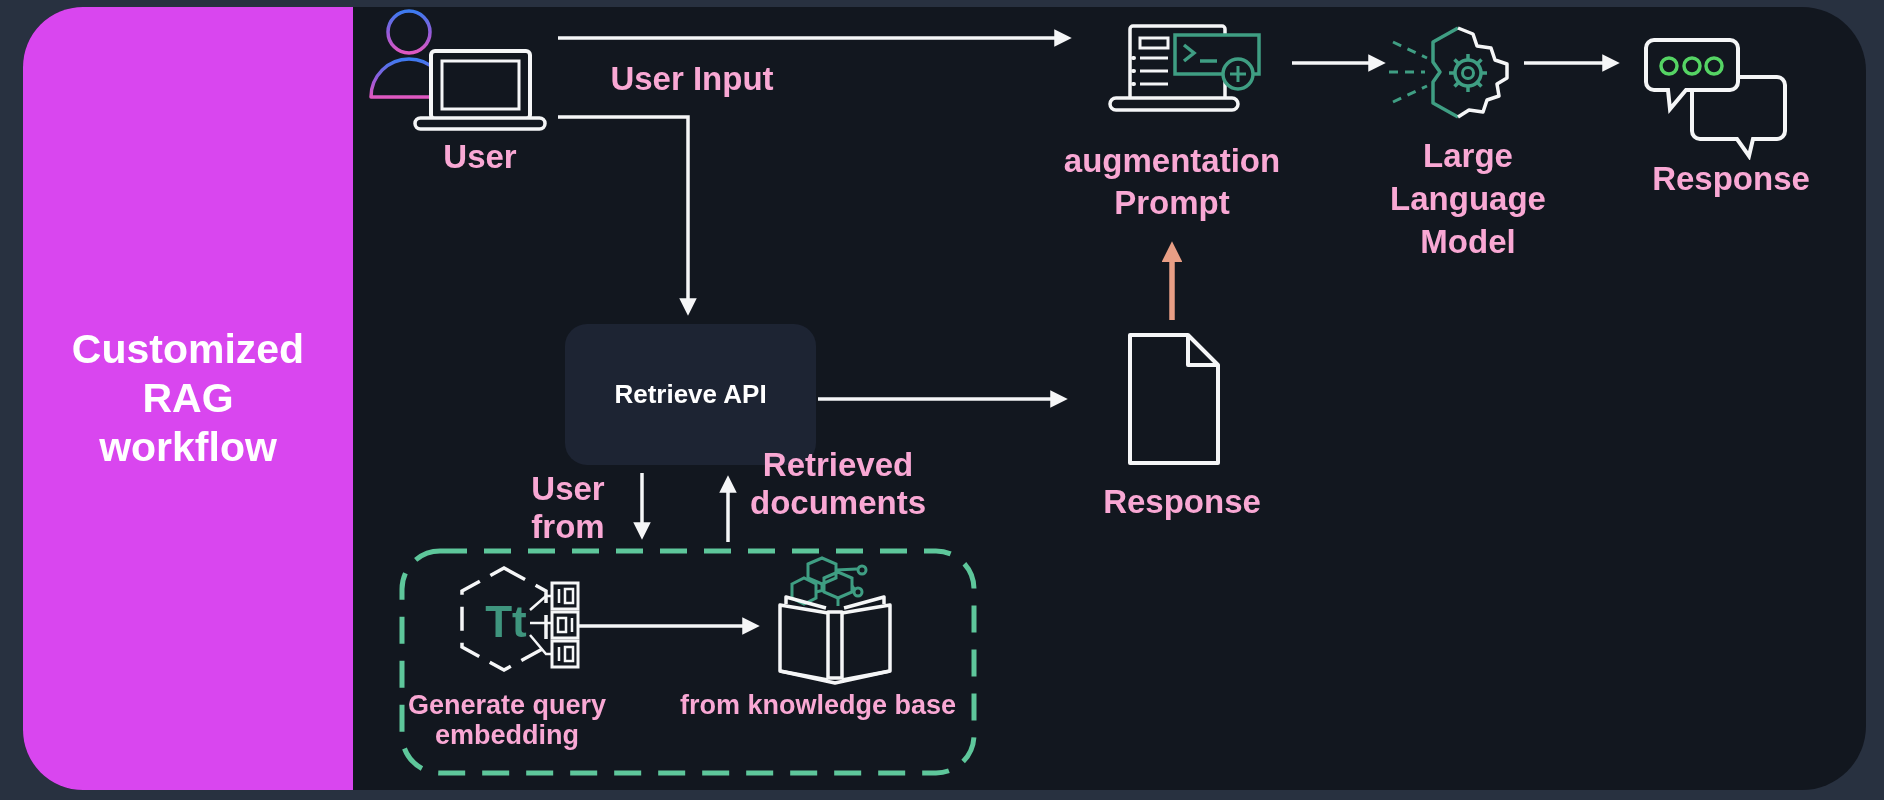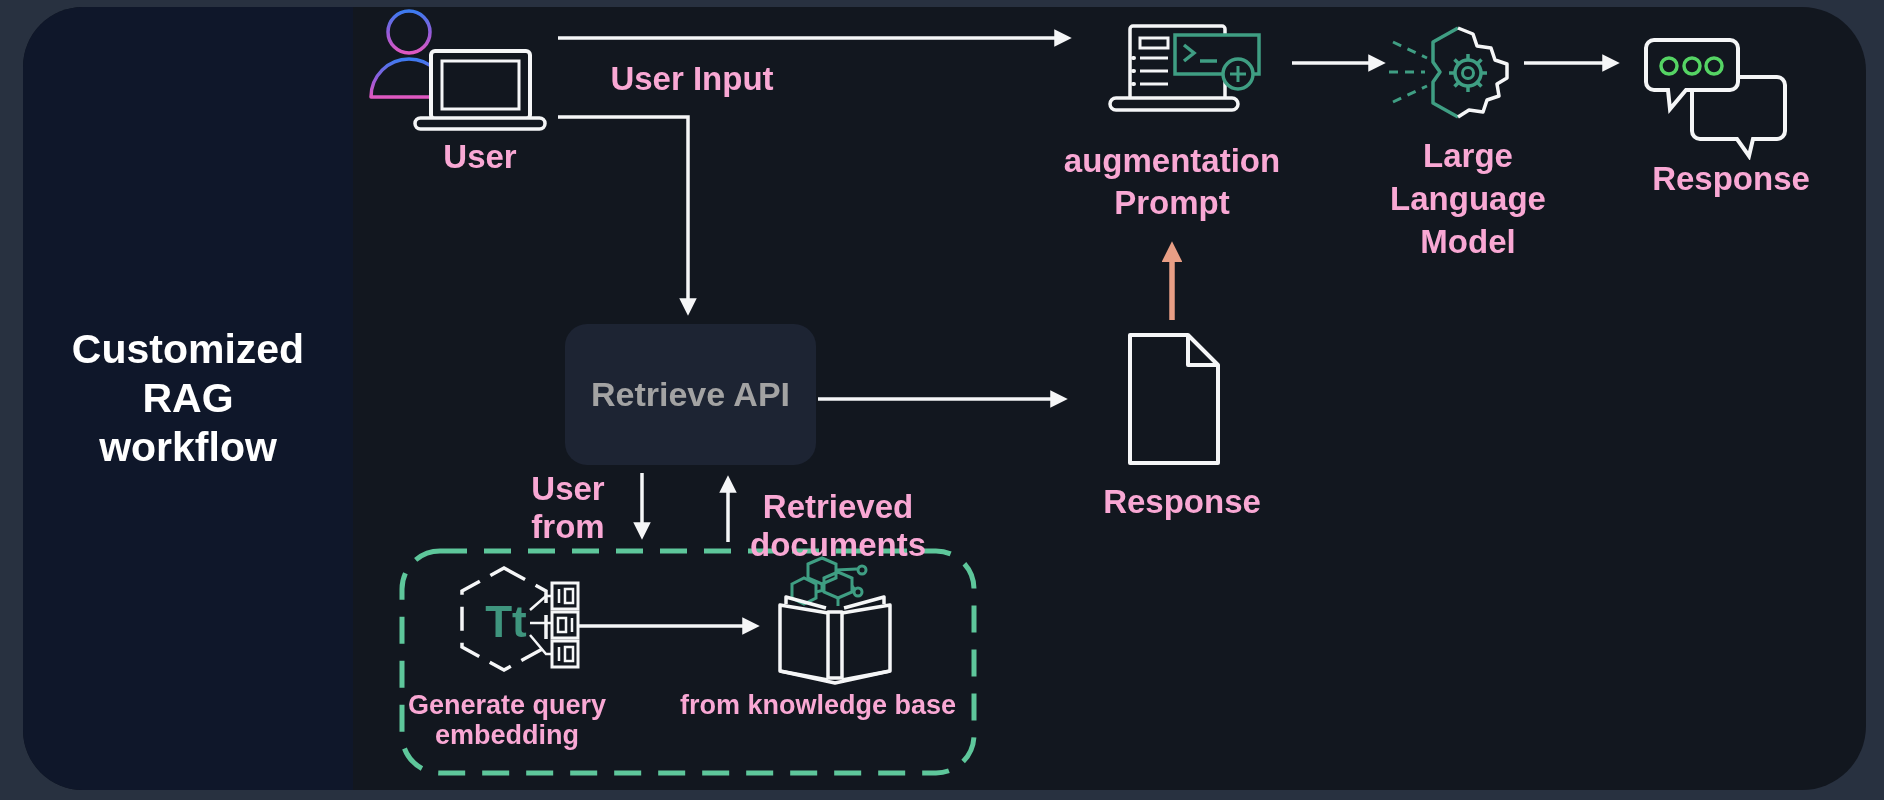--- a/index.html
+++ b/index.html
@@ -1,30 +1,30 @@
 <!DOCTYPE html>
 <html><head>
 <meta charset="utf-8">
 <style>
   html,body{margin:0;padding:0;background:#283140;width:1884px;height:800px;overflow:hidden;
     font-family:"Liberation Sans","DejaVu Sans",sans-serif;}
   #canvas{position:relative;width:1884px;height:800px;background:#283140;}
   #panel{position:absolute;left:23px;top:7px;width:1843px;height:783px;background:#12171f;
     border-radius:60px 64px 64px 60px;}
-  #sidebar{position:absolute;left:23px;top:7px;width:330px;height:783px;background:#0f172a;
+  #sidebar{position:absolute;left:23px;top:7px;width:330px;height:783px;background:#d946ef;
     border-radius:60px 0 0 60px;display:flex;align-items:center;justify-content:center;}
   .sidebar-title{color:#ffffff;font-size:41px;font-weight:700;line-height:49px;text-align:center;}
   .sidebar-title span{display:block;}
   .label{position:absolute;color:#f9a8d4;font-size:33px;font-weight:600;line-height:38px;
     text-align:center;transform:translateX(-50%);white-space:nowrap;}
   .label span{display:block;}
   .caption{font-size:27px;line-height:30px;font-weight:600;}
   #retrieve-api-box{position:absolute;left:565px;top:324px;width:251px;height:141px;
     background:#1d2433;border-radius:22px;display:flex;align-items:center;justify-content:center;
-    color:#a3a3a3;font-size:34px;font-weight:600;}
+    color:#ffffff;font-size:26px;font-weight:600;}
   .icon{position:absolute;}
   #overlay{position:absolute;left:0;top:0;width:1884px;height:800px;}
 </style>
 </head>
 <body>
 
 <div id="canvas">
 
   <div id="panel"></div>
 
@@ -157,21 +157,21 @@
     </g>
   </svg>
   <div class="label" style="left:1182px;top:483px">
     <span>Response</span>
   </div>
 
   <div class="label" style="left:568px;top:470px">
     <span>User</span>
     <span>from</span>
   </div>
-  <div class="label" style="left:838px;top:488px">
+  <div class="label" style="left:838px;top:446px">
     <span>Retrieved</span>
     <span>documents</span>
   </div>
 
   <svg class="icon" style="left:450px;top:565px" width="135" height="120" viewBox="0 0 135 120">
     <polygon points="54,3 96,26 96,82 54,105 12,82 12,26" fill="none" stroke="#f5f6f7" stroke-width="3.5" stroke-dasharray="24 12"></polygon>
     <text x="56" y="72" font-size="44" font-weight="bold" fill="#3f957e" text-anchor="middle" font-family="Liberation Sans, sans-serif">Tt</text>
     <g stroke="#f5f6f7" stroke-width="2.5" fill="none">
       <path d="M80,45 L96,31 L102,31"></path>
       <path d="M80,58 h22"></path>

